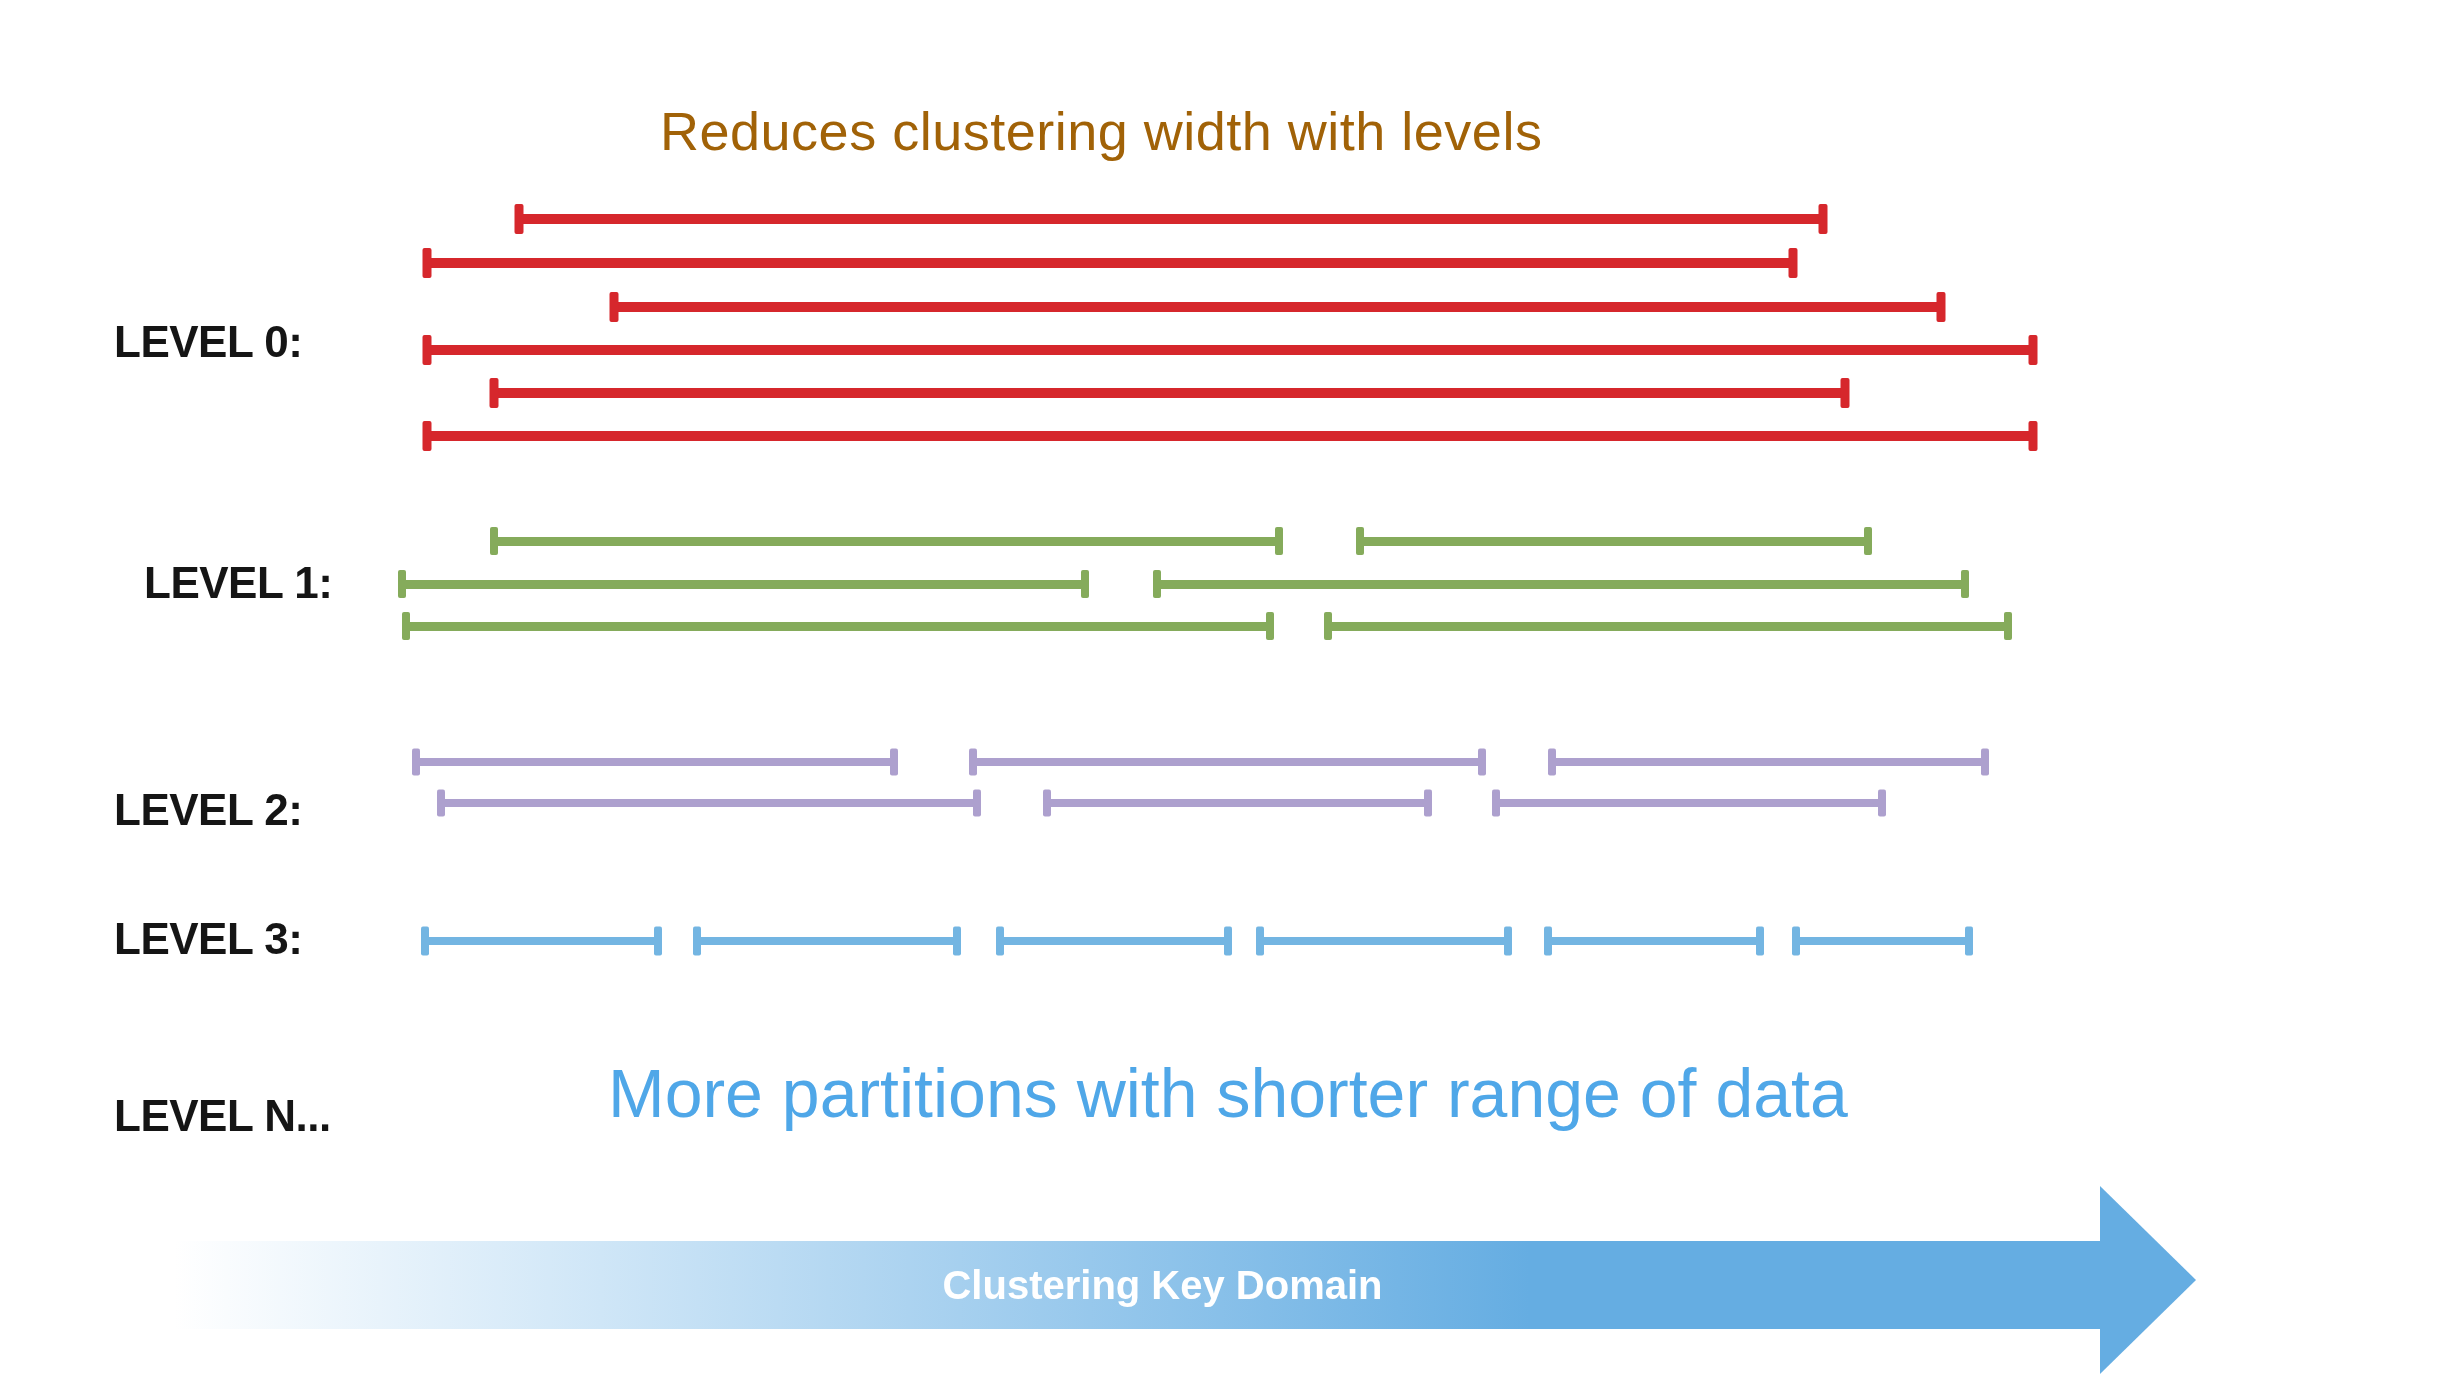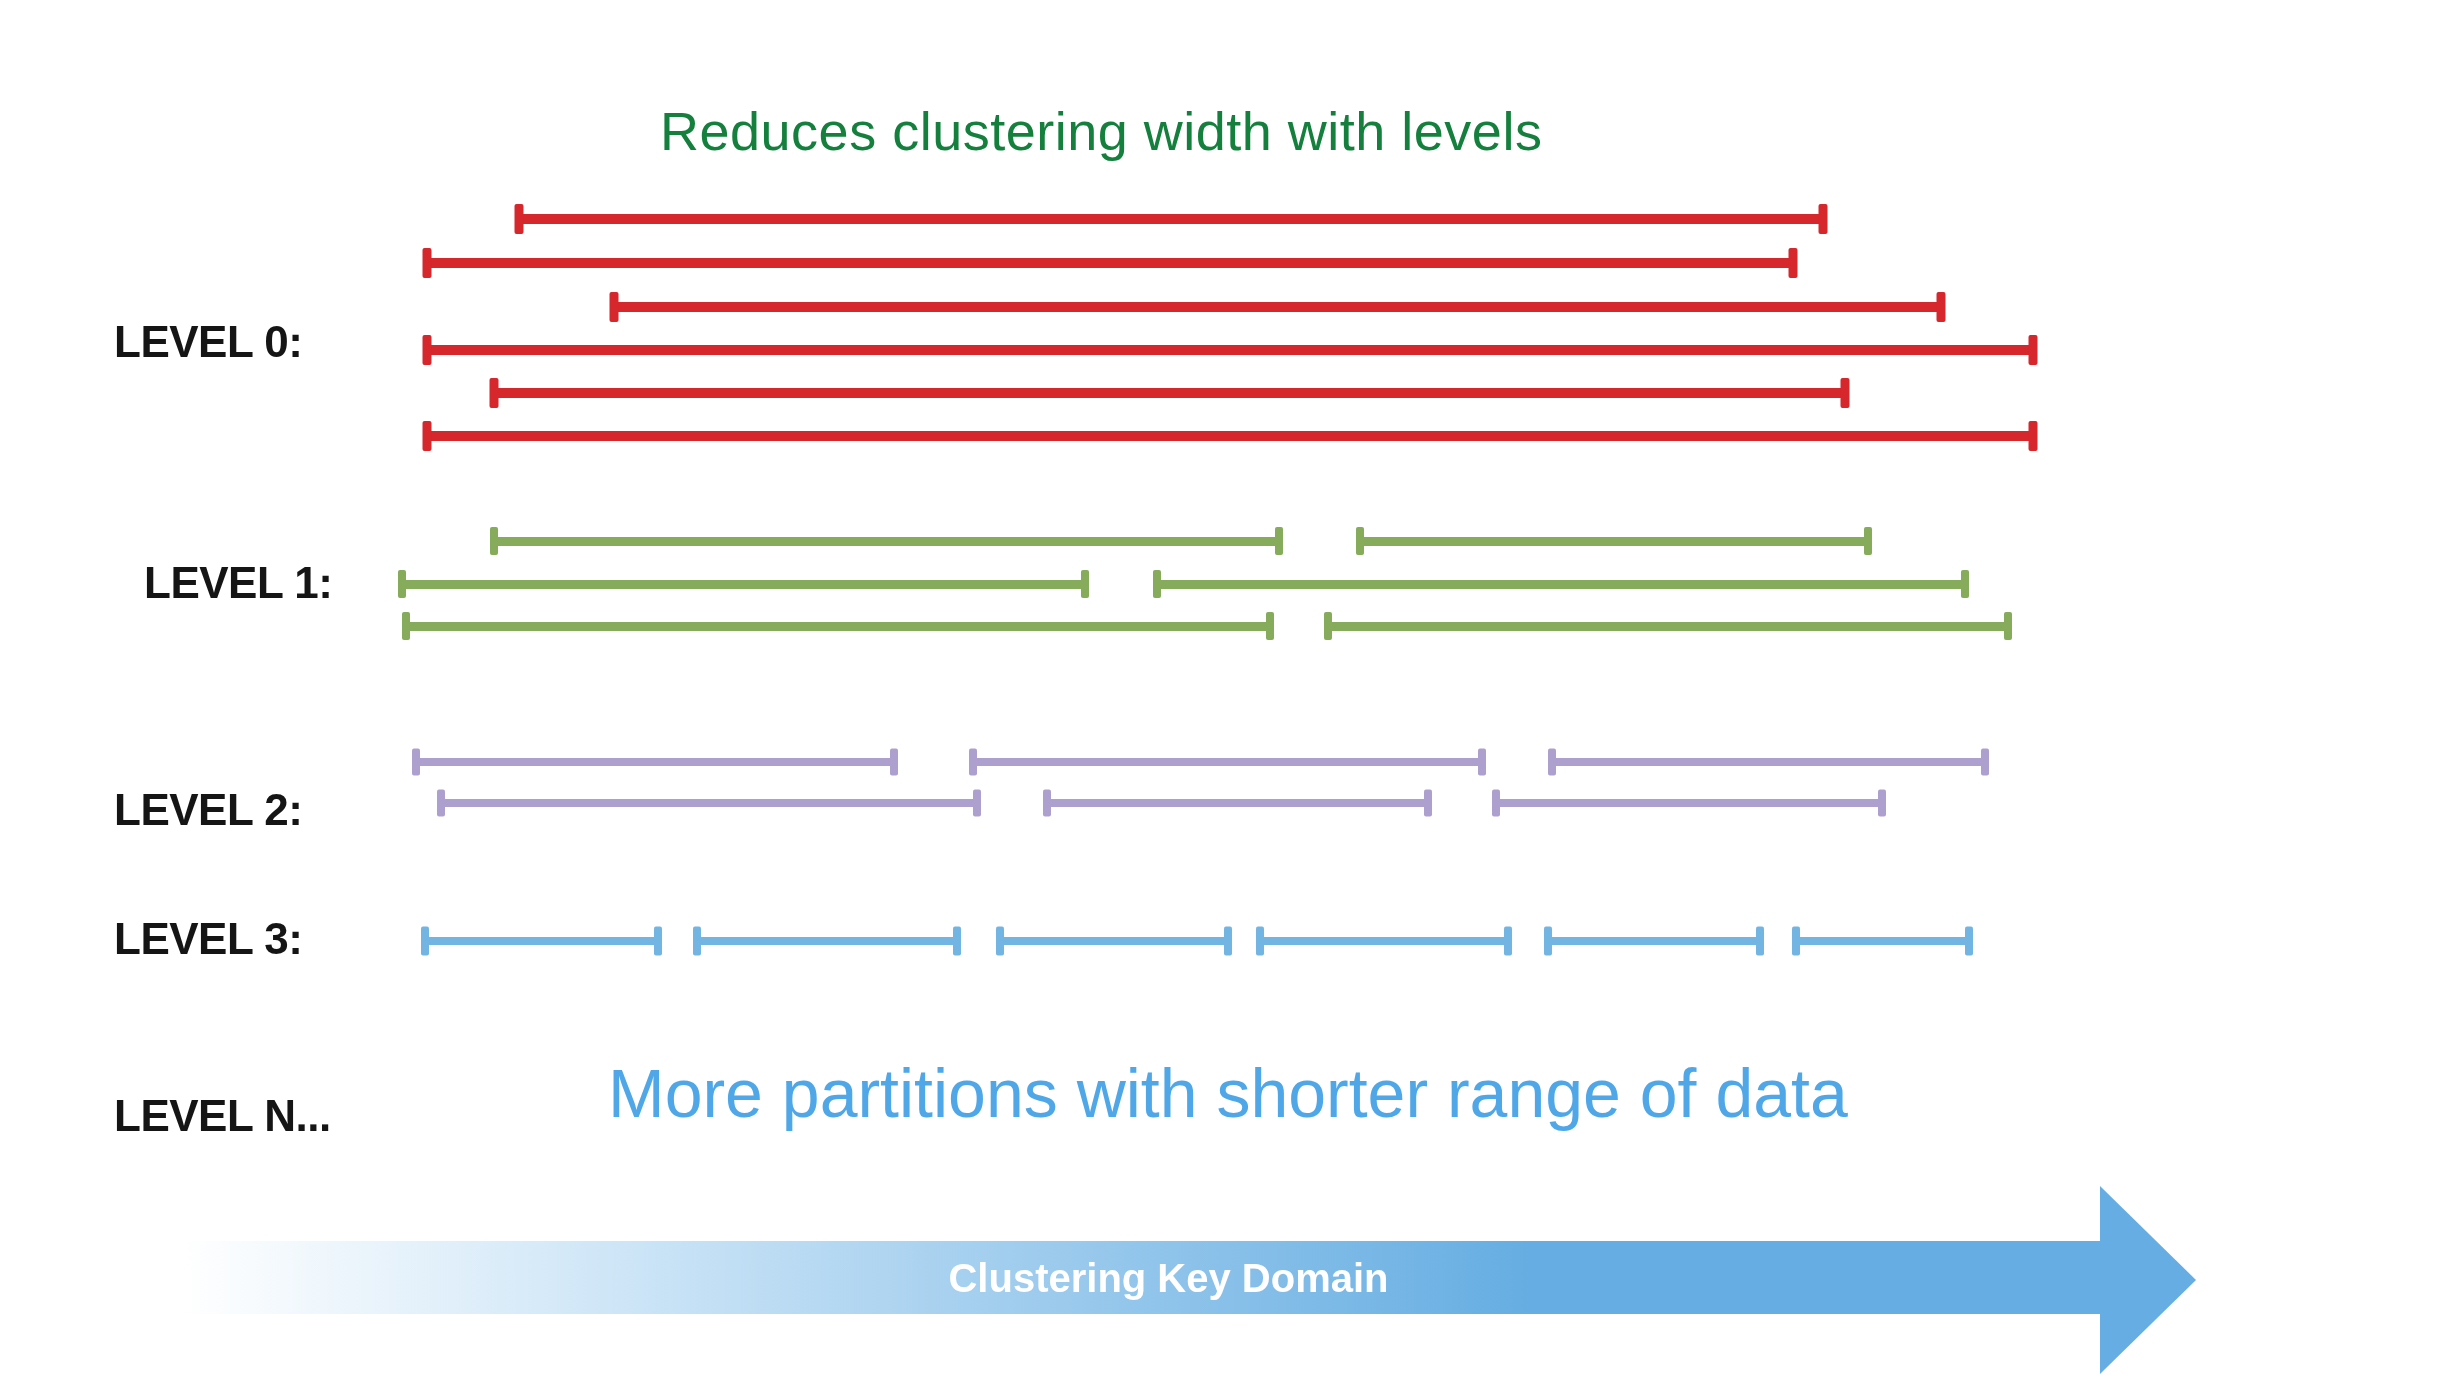--- a/index.html
+++ b/index.html
@@ -18,21 +18,21 @@
   .tick{position:absolute;top:50%;border-radius:2px;}
   .tick-start{left:0;transform:translate(-50%,-50%);}
   .tick-end{left:100%;transform:translate(-50%,-50%);}
 
   .more-partitions-caption{
     position:absolute;left:608px;top:1054px;
     font-size:68px;white-space:nowrap;
   }
 
   .domain-banner{
-    position:absolute;left:181px;top:1241px;width:1935px;height:73px;
+    position:absolute;left:175px;top:1241px;width:1935px;height:88px;
   }
   .domain-banner-label{
     position:absolute;left:50%;top:50%;transform:translate(-50%,-50%);
     margin-left:20px;
     font-size:40px;font-weight:bold;color:#ffffff;white-space:nowrap;
   }
   .domain-arrow-head{
     position:absolute;left:2100px;top:1186px;width:0;height:0;
     border-top:94px solid transparent;
     border-bottom:94px solid transparent;
@@ -51,21 +51,21 @@
   .watermark-handle{
     color:#c9c9c9;font-weight:400;
     text-shadow:1px 2px 3px rgba(120,120,120,0.25);
   }
 </style>
 </head>
 <body>
 
 <div id="canvas">
 
-  <div class="diagram-title" style="color: #15803d;">Reduces clustering width with levels</div>
+  <div class="diagram-title" style="color: #a16207;">Reduces clustering width with levels</div>
 
   <div>
       <div class="level-label" style="top: 344px;">LEVEL 0:</div>
       <div class="range-segment" style="left: 519px; width: 1304px; top: 214px; height: 10px; background: rgb(214, 39, 44);">
         <div class="tick tick-start" style="height: 30px; width: 9px; background: rgb(214, 39, 44);"></div>
         <div class="tick tick-end" style="height: 30px; width: 9px; background: rgb(214, 39, 44);"></div>
       </div>
       <div class="range-segment" style="left: 427px; width: 1366px; top: 258px; height: 10px; background: rgb(214, 39, 44);">
         <div class="tick tick-start" style="height: 30px; width: 9px; background: rgb(214, 39, 44);"></div>
         <div class="tick tick-end" style="height: 30px; width: 9px; background: rgb(214, 39, 44);"></div>

